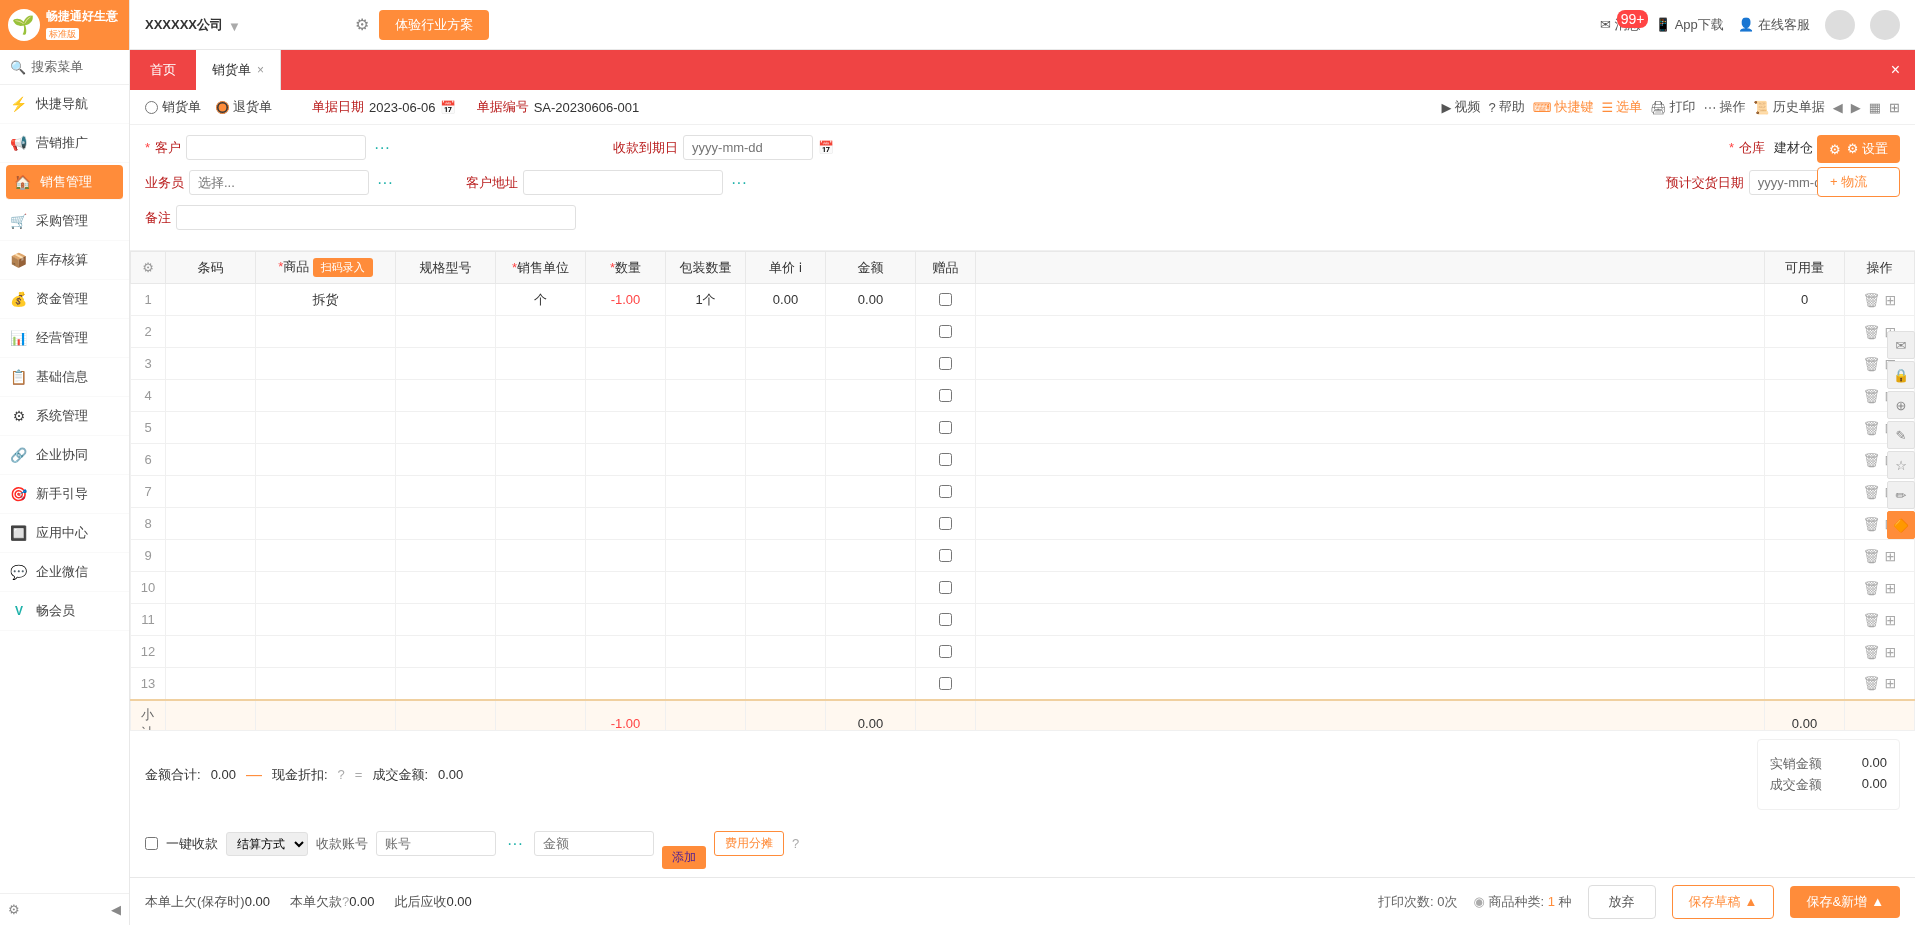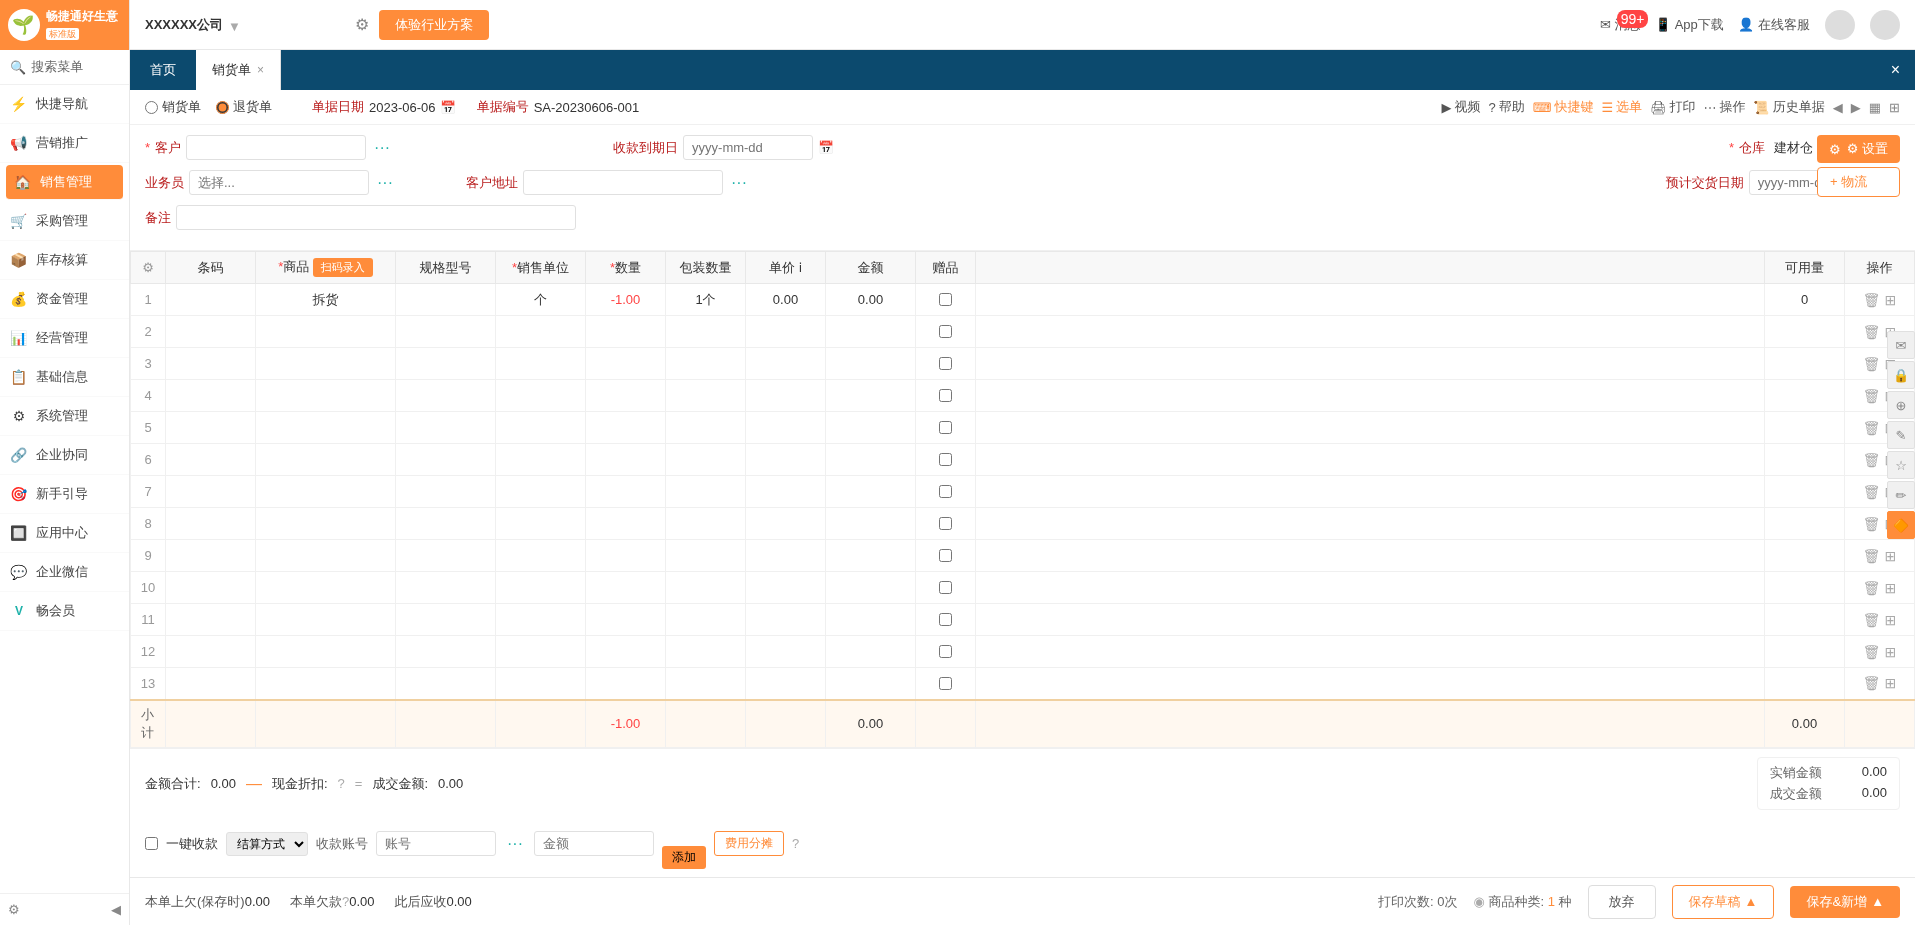--- a/index.html
+++ b/index.html
@@ -23,21 +23,21 @@
     .topbar { height: 50px; background: #fff; display: flex; align-items: center; padding: 0 15px; border-bottom: 1px solid #e8e8e8; gap: 10px; }
     .topbar-company { display: flex; align-items: flex-end; gap: 5px; font-size: 14px; color: #333; flex: 0 0 200px; font-weight: bold; }
     .topbar-gear { color: #888; cursor: pointer; font-size: 16px; }
     .topbar-trial-btn { background: #ff8c3a; color: #fff; border: none; padding: 6px 16px; border-radius: 4px; cursor: pointer; font-size: 13px; }
     .topbar-right { margin-left: auto; display: flex; align-items: center; gap: 15px; color: #555; }
     .topbar-right .msg { position: relative; cursor: pointer; }
     .topbar-right .badge { background: #ff4444; color: #fff; font-size: 14px; border-radius: 8px; padding: 1px 4px; position: absolute; top: -6px; right: -8px; }
     .topbar-avatar { width: 30px; height: 30px; border-radius: 50%; background: #ddd; }
 
     
-    .tabbar { background: #0c4a6e; display: flex; align-items: center; padding: 0 0 0 0; height: 40px; }
+    .tabbar { background: #ef4444; display: flex; align-items: center; padding: 0 0 0 0; height: 40px; }
     .tab-home { padding: 0 20px; height: 100%; display: flex; align-items: center; color: #fff; cursor: pointer; font-size: 13px; }
     .tab-item { padding: 0 16px; height: 100%; display: flex; align-items: center; background: #fff; color: #333; cursor: pointer; font-size: 13px; gap: 6px; border-right: 1px solid #e0e0e0; }
     .tab-close { color: #999; font-size: 12px; cursor: pointer; }
     .tab-close-main { margin-left: auto; color: #fff; padding: 0 15px; cursor: pointer; font-size: 16px; }
     .form-row { display: flex; align-items: center; gap: 10px; margin-bottom: 10px; }
     .radio-group { display: flex; gap: 15px; align-items: center; margin-right: 20px; }
     .radio-label { display: flex; align-items: center; gap: 4px; cursor: pointer; color: #444; }
     .radio-label input[type=radio] { accent-color: #ff8c3a; }
     .form-field { display: flex; align-items: center; gap: 5px; color: #666; }
     .form-field label { color: #b91c1c; white-space: nowrap; }
@@ -77,21 +77,21 @@
     .checkbox-cell { display: flex; justify-content: center; align-items: center; }
 
     
     .bottom-area { background: #fff; border-top: 1px solid #f0f0f0; padding: 8px 15px; }
     .total-row { display: flex; align-items: center; gap: 10px; color: #333; font-size: 13px; margin-bottom: 8px; }
     .total-row .minus { color: #ff8c3a; font-size: 16px; }
     .total-row .eq { color: #aaa; }
     .payment-row { display: flex; align-items: center; gap: 8px; color: #333; font-size: 12px; }
     .payment-row input[type=checkbox] { accent-color: #ff8c3a; }
     .payment-select { border: 1px solid #e0e0e0; padding: 3px 6px; border-radius: 3px; font-size: 12px; min-width: 80px; }
-    .add-btn { background: #ff8c3a; color: #000000; border: none; padding: 3px 10px; border-radius: 3px; cursor: pointer; font-size: 12px; margin-top: 28px; }
+    .add-btn { background: #ff8c3a; color: #4c1d95; border: none; padding: 3px 10px; border-radius: 3px; cursor: pointer; font-size: 12px; margin-top: 28px; }
     .expense-btn { border: 1px solid #ff8c3a; color: #ff8c3a; background: #fff; padding: 3px 10px; border-radius: 3px; cursor: pointer; font-size: 12px; }
     .help-icon { color: #aaa; cursor: pointer; }
 
     
     .footer-bar { height: 48px; background: #fff; border-top: 1px solid #e8e8e8; display: flex; align-items: center; padding: 0 15px; gap: 20px; font-size: 12px; color: #555; }
     .footer-bar .info-item { display: flex; align-items: center; }
     .footer-bar .info-num { color: #333; }
     .footer-right { margin-left: auto; display: flex; align-items: center; gap: 16px; }
     .abandon-btn { border: 1px solid #ddd; background: #fff; color: #555; padding: 7px 20px; border-radius: 4px; cursor: pointer; font-size: 13px; }
     .save-draft-btn { border: 1px solid #ff8c3a; background: #fff; color: #ff8c3a; padding: 7px 16px; border-radius: 4px; cursor: pointer; font-size: 13px; display: flex; align-items: center; gap: 4px; }
@@ -706,21 +706,21 @@
     <div class="bottom-area">
       <div class="total-row">
         <span>金额合计:</span>
         <span style="color:#333;font-weight:500;">0.00</span>
         <span class="minus">—</span>
         <span>现金折扣:</span>
         <span style="color:#aaa;cursor:pointer;">?</span>
         <span class="eq">=</span>
         <span>成交金额:</span>
         <span style="color:#333;font-weight:500;">0.00</span>
-        <div style="margin-left:auto;background:#fff;border:1px solid #f0f0f0;padding:6px 12px;border-radius:4px;">
+        <div style="margin-left:auto;background:#fff;border:1px solid #f0f0f0;padding:15px 12px;border-radius:4px;">
           <div style="display:flex;justify-content:space-between;gap:40px;margin-bottom:3px;">
             <span style="color:#666;">实销金额</span>
             <span style="color:#333;font-weight:500;">0.00</span>
           </div>
           <div style="display:flex;justify-content:space-between;gap:40px;">
             <span style="color:#666;">成交金额</span>
             <span style="color:#333;font-weight:500;">0.00</span>
           </div>
         </div>
       </div>

